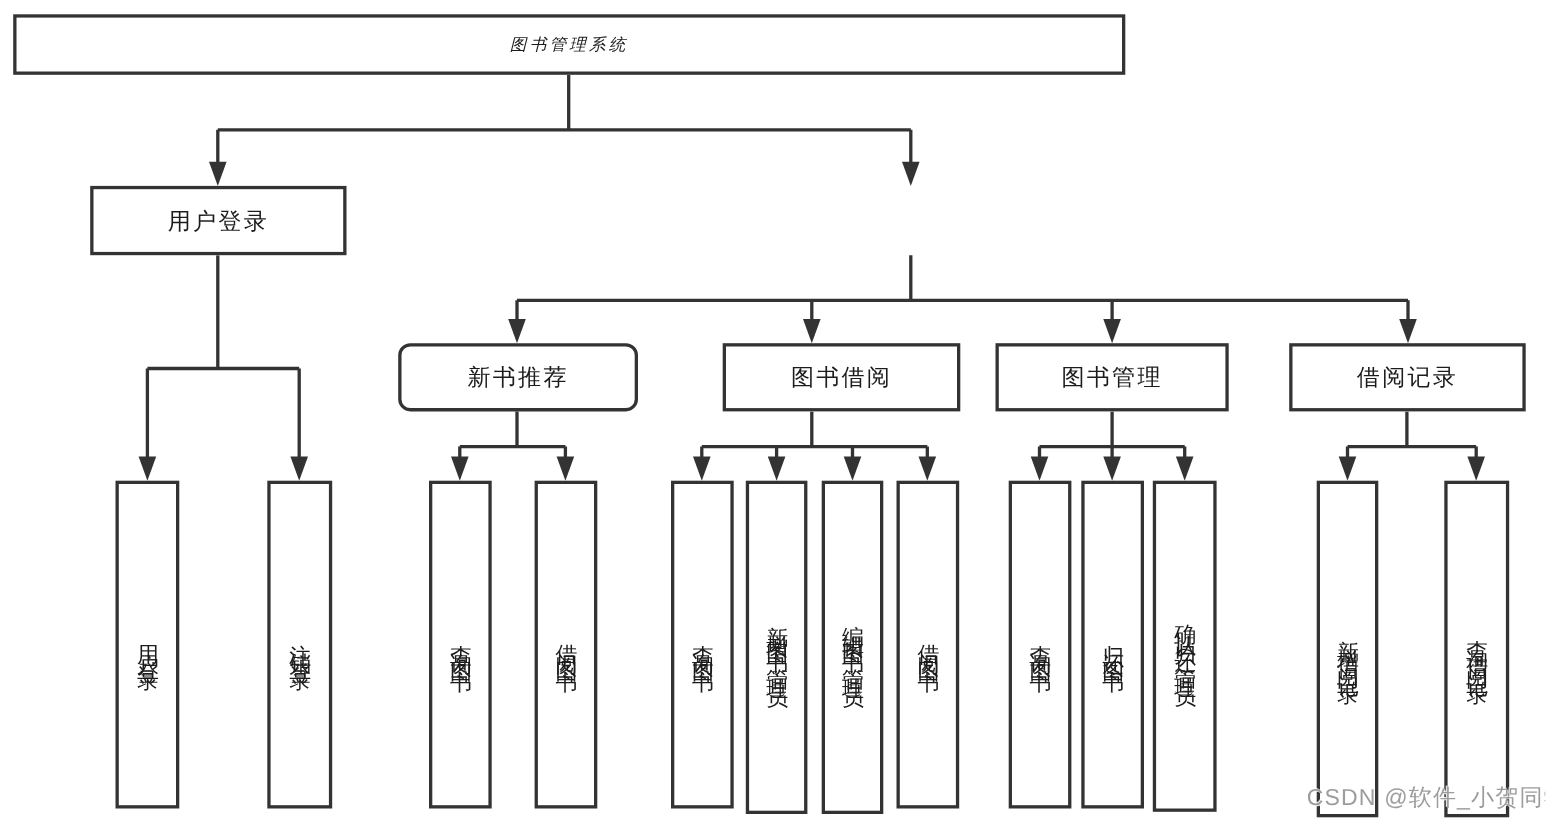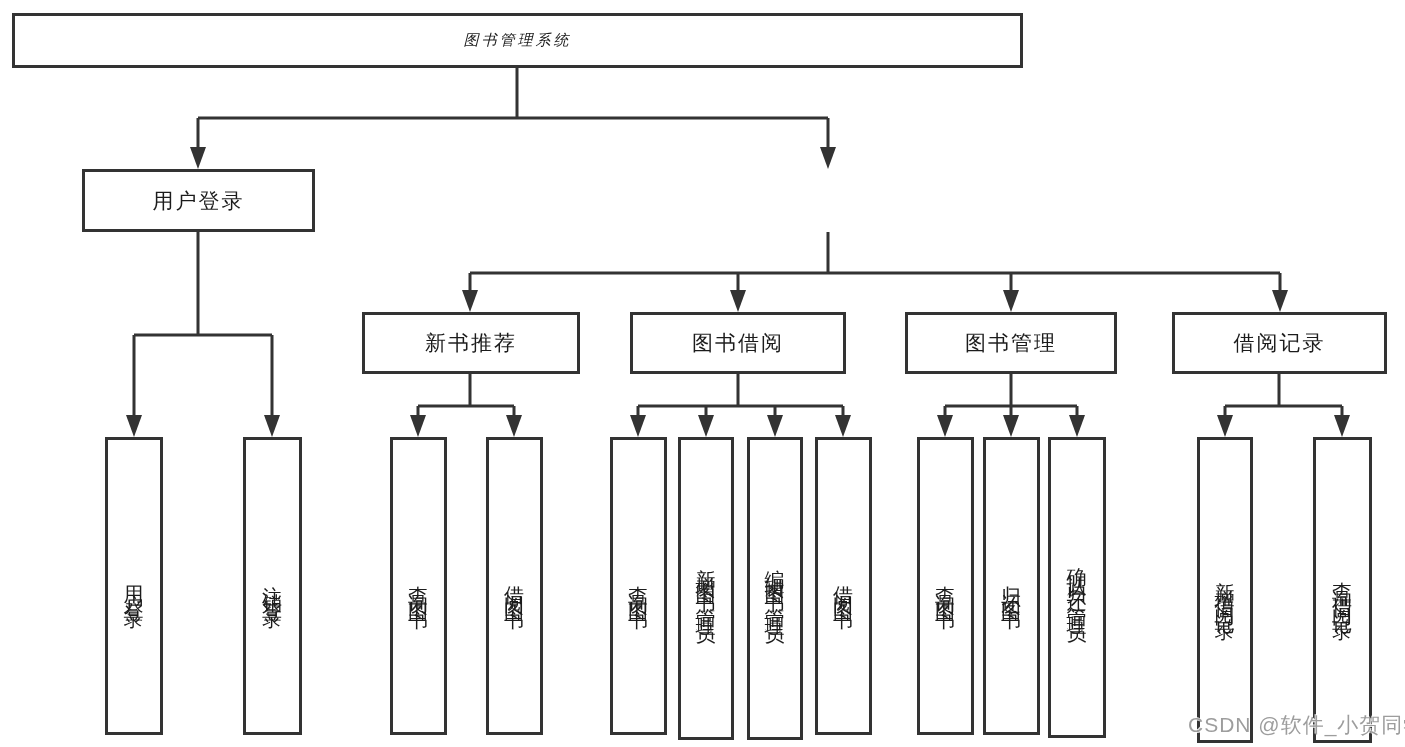--- a/index.html
+++ b/index.html
@@ -96,22 +96,22 @@
       <polygon points="1069,415 1085,415 1077,437"></polygon>
       <polygon points="1217,415 1233,415 1225,437"></polygon>
       <polygon points="1334,415 1350,415 1342,437"></polygon>
     </g>
   </svg>
 
   <div class="box h-box root-box" style="left:12px; top:13px; width:1011px; height:55px;">图书管理系统</div>
 
   <div class="box h-box" style="left:82px; top:169px; width:233px; height:63px;">用户登录</div>
 
-  <div class="box h-box" style="left:362px; top:312px; width:218px; height:62px;">新书推荐</div>
-  <div class="box h-box" style="left:630px; top:312px; width:216px; height:62px;">图书借阅</div>
+  <div class="box h-box" style="left:362px; top:312px; width:218px; height:62px;border-radius:11px;">新书推荐</div>
+  <div class="box h-box" style="left:657px; top:312px; width:216px; height:62px;">图书借阅</div>
   <div class="box h-box" style="left:905px; top:312px; width:212px; height:62px;">图书管理</div>
   <div class="box h-box" style="left:1172px; top:312px; width:215px; height:62px;">借阅记录</div>
 
   <div class="box v-box" style="left:105px; top:437px; width:58px; height:298px;">用户登录</div>
   <div class="box v-box" style="left:243px; top:437px; width:59px; height:298px;">注销登录</div>
 
   <div class="box v-box" style="left:390px; top:437px; width:57px; height:298px;">查询图书</div>
   <div class="box v-box" style="left:486px; top:437px; width:57px; height:298px;">借阅图书</div>
 
   <div class="box v-box" style="left:610px; top:437px; width:57px; height:298px;">查询图书</div>

